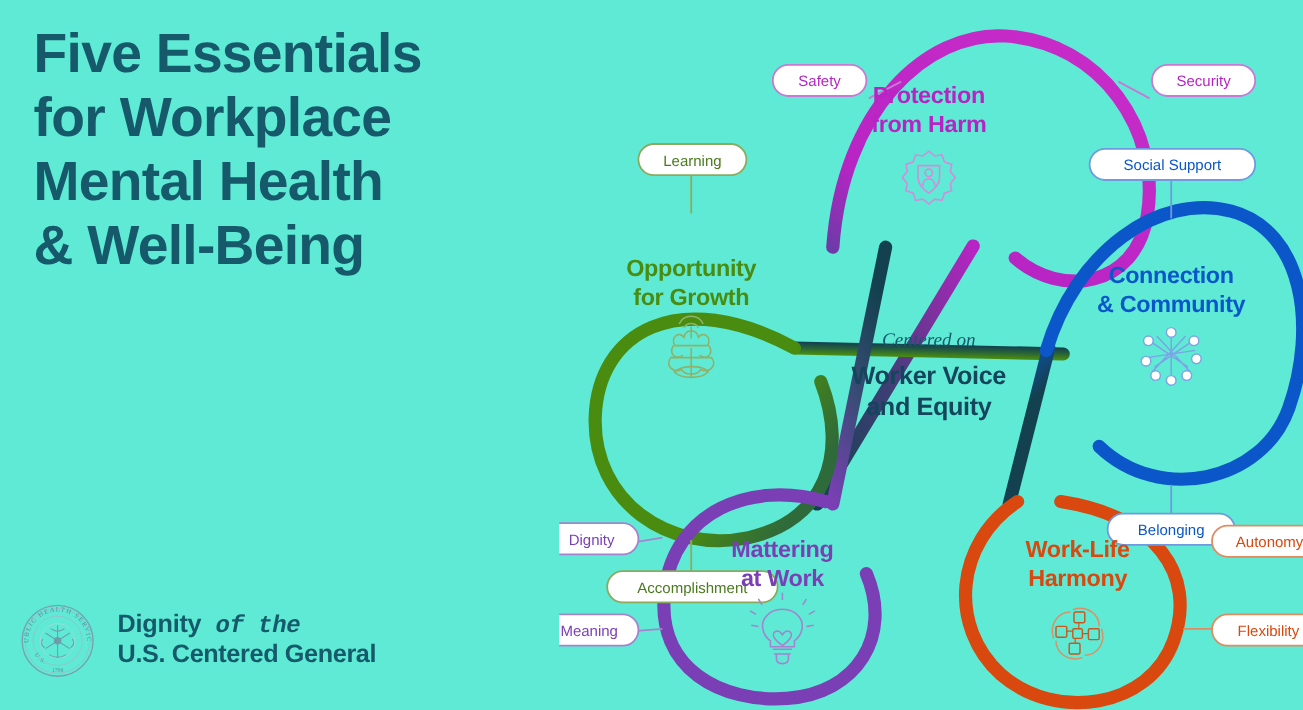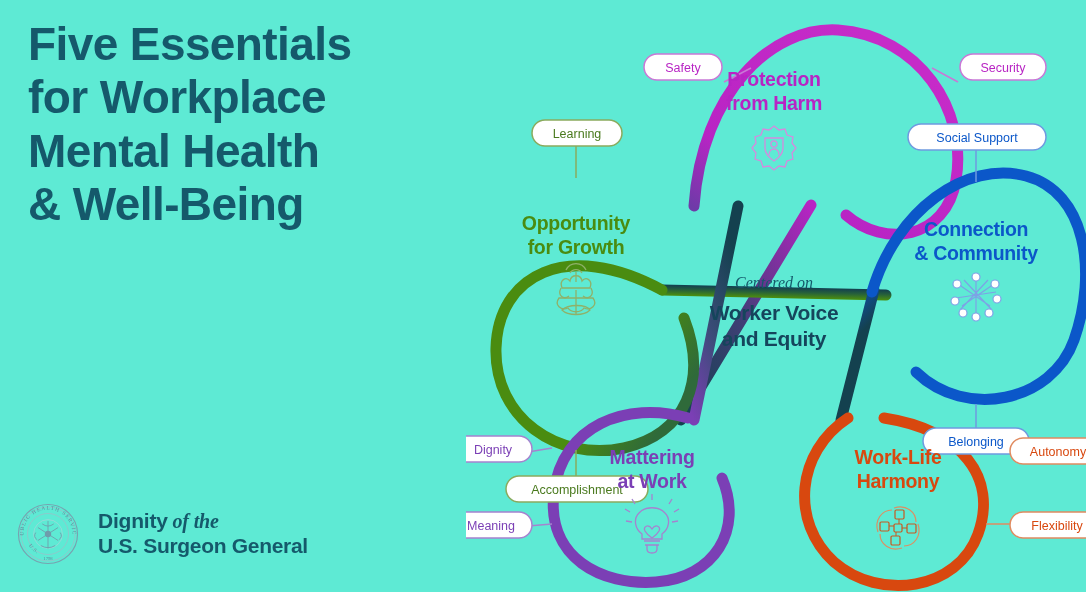--- a/index.html
+++ b/index.html
@@ -57,21 +57,21 @@
     color: #15596b;
   }
   .brand-line1 {
     font-size: 21px;
     font-weight: bold;
     letter-spacing: -0.2px;
   }
   .brand-line1 .ital {
     font-style: italic;
     font-weight: bold;
-    font-family: Liberation Serif, serif;
+    font-family: Liberation Mono, monospace;
     font-size: 20px;
   }
   .brand-line2 {
     font-size: 21px;
     font-weight: bold;
     letter-spacing: -0.3px;
   }
 
   
   #diagram-wrap {
@@ -146,21 +146,21 @@
         <path d="M50 32 L50 70"></path>
         <path d="M36 41 L64 59 M64 41 L36 59"></path>
         <path d="M42 36 q8 6 16 0"></path>
         <path d="M40 66 q10 6 20 0"></path>
         <circle cx="50" cy="50" r="4.4" fill="#6f9cab" stroke="none"></circle>
         <path d="M33 48 q-4 6 2 10 M67 48 q4 6 -2 10"></path>
       </g>
     </svg>
     <div id="brand-text">
       <div class="brand-line1"><span>Dignity</span><span class="ital"> of the</span></div>
-      <div class="brand-line2">U.S. Surgeon General</div>
+      <div class="brand-line2">U.S. Centered General</div>
     </div>
   </div>
 
   <div id="diagram-wrap">
     <svg id="diagram" viewBox="0 0 620 592">
       <defs>
 
         <linearGradient id="gradMagentaTeal" x1="1" y1="0" x2="0" y2="1">
           <stop offset="0%" stop-color="#b824c4"></stop>
           <stop offset="55%" stop-color="#3d3f74"></stop>

